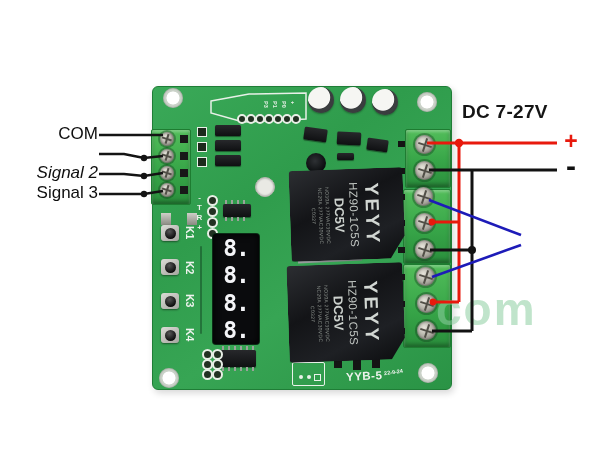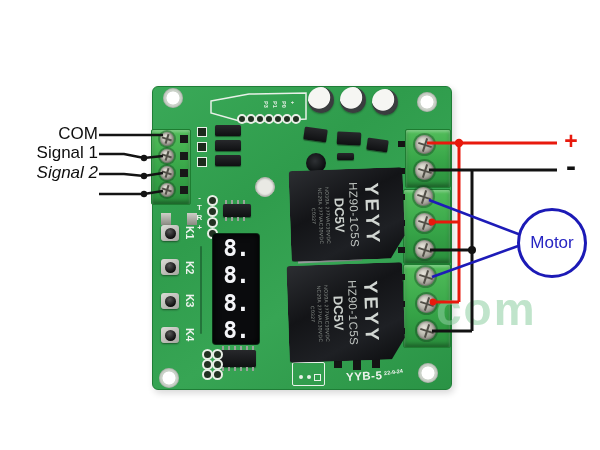--- a/index.html
+++ b/index.html
@@ -238,21 +238,19 @@
     <circle cx="433" cy="302" r="3.4" fill="#e8190d"></circle>
 
     <path d="M429 170 H557 M472 170 V331 M472 250 H430 M472 331 H432" fill="none" stroke-width="3" stroke="#121212"></path>
     <circle cx="472" cy="250" r="4" fill="#121212"></circle>
 
     <path d="M429 200 L521 235" fill="none" stroke-width="2.6" stroke="#1d1bb8"></path>
     <path d="M432 277 L521 245" fill="none" stroke-width="2.6" stroke="#1d1bb8"></path>
   </svg>
 
   <div class="lbl" style="left:18px;top:124px;width:80px;">COM</div>
-  <div class="lbl" style="left:18px;top:143px;width:80px;">Signal 1</div>
   <div class="lbl" style="left:18px;top:163px;width:80px;font-style:italic;">Signal 2</div>
+  <div class="lbl" style="left:18px;top:183px;width:80px;">Signal 3</div>
+  <div class="abs" style="left:462px;top:101px;width:110px;font-size:19px;font-weight:600;color:#151515;letter-spacing:.3px;z-index:7;">DC 7-27V</div>
   <div class="power-sign" style="left:558px;top:128px;width:26px;font-size:23px;color:#e8190d;">+</div>
   <div class="power-sign" style="left:558px;top:149px;width:26px;font-size:30px;color:#101010;">-</div>
-  <div class="motor">
-    <span>Motor</span>
-  </div>
 
 </div>
 
 </body></html>

